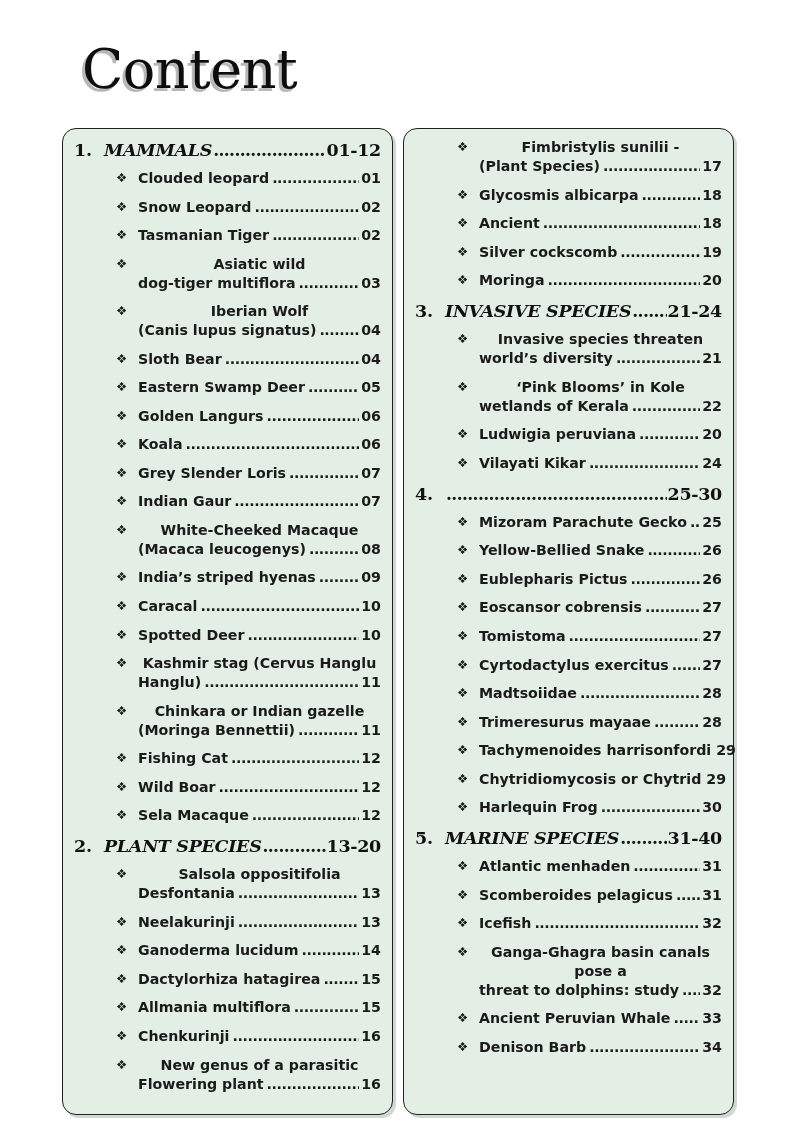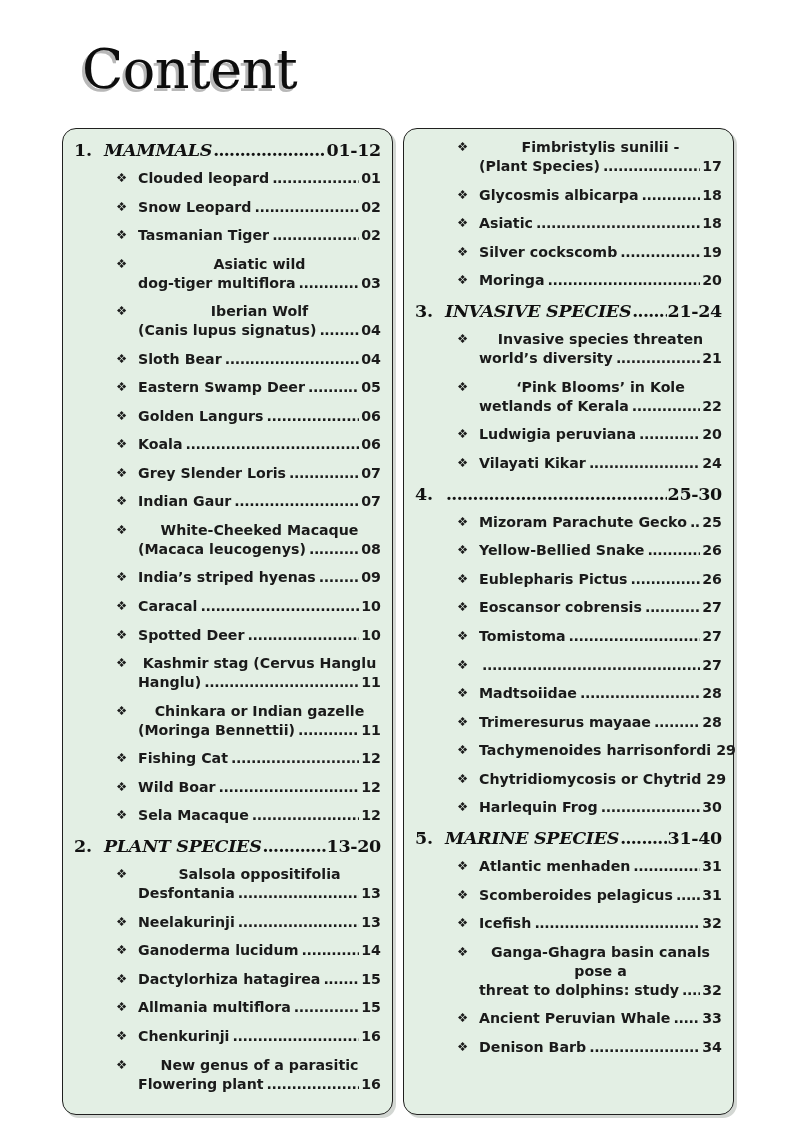--- a/index.html
+++ b/index.html
@@ -457,21 +457,21 @@
               <span class="entry-text">Glycosmis albicarpa</span>
               <span class="leader">...................................................................................................</span>
               <span class="entry-page">18</span>
             </span>
           </span>
         </div>
         <div class="entry">
           <span class="bullet">❖</span>
           <span class="entry-body">
             <span class="line-last">
-              <span class="entry-text">Asiatic</span>
+              <span class="entry-text">Ancient</span>
               <span class="leader">...................................................................................................</span>
               <span class="entry-page">18</span>
             </span>
           </span>
         </div>
         <div class="entry">
           <span class="bullet">❖</span>
           <span class="entry-body">
             <span class="line-last">
               <span class="entry-text">Silver cockscomb</span>
@@ -590,20 +590,21 @@
               <span class="entry-text">Tomistoma</span>
               <span class="leader">...................................................................................................</span>
               <span class="entry-page">27</span>
             </span>
           </span>
         </div>
         <div class="entry">
           <span class="bullet">❖</span>
           <span class="entry-body">
             <span class="line-last">
+              <span class="entry-text">Cyrtodactylus exercitus</span>
               <span class="leader">...................................................................................................</span>
               <span class="entry-page">27</span>
             </span>
           </span>
         </div>
         <div class="entry">
           <span class="bullet">❖</span>
           <span class="entry-body">
             <span class="line-last">
               <span class="entry-text">Madtsoiidae</span>

